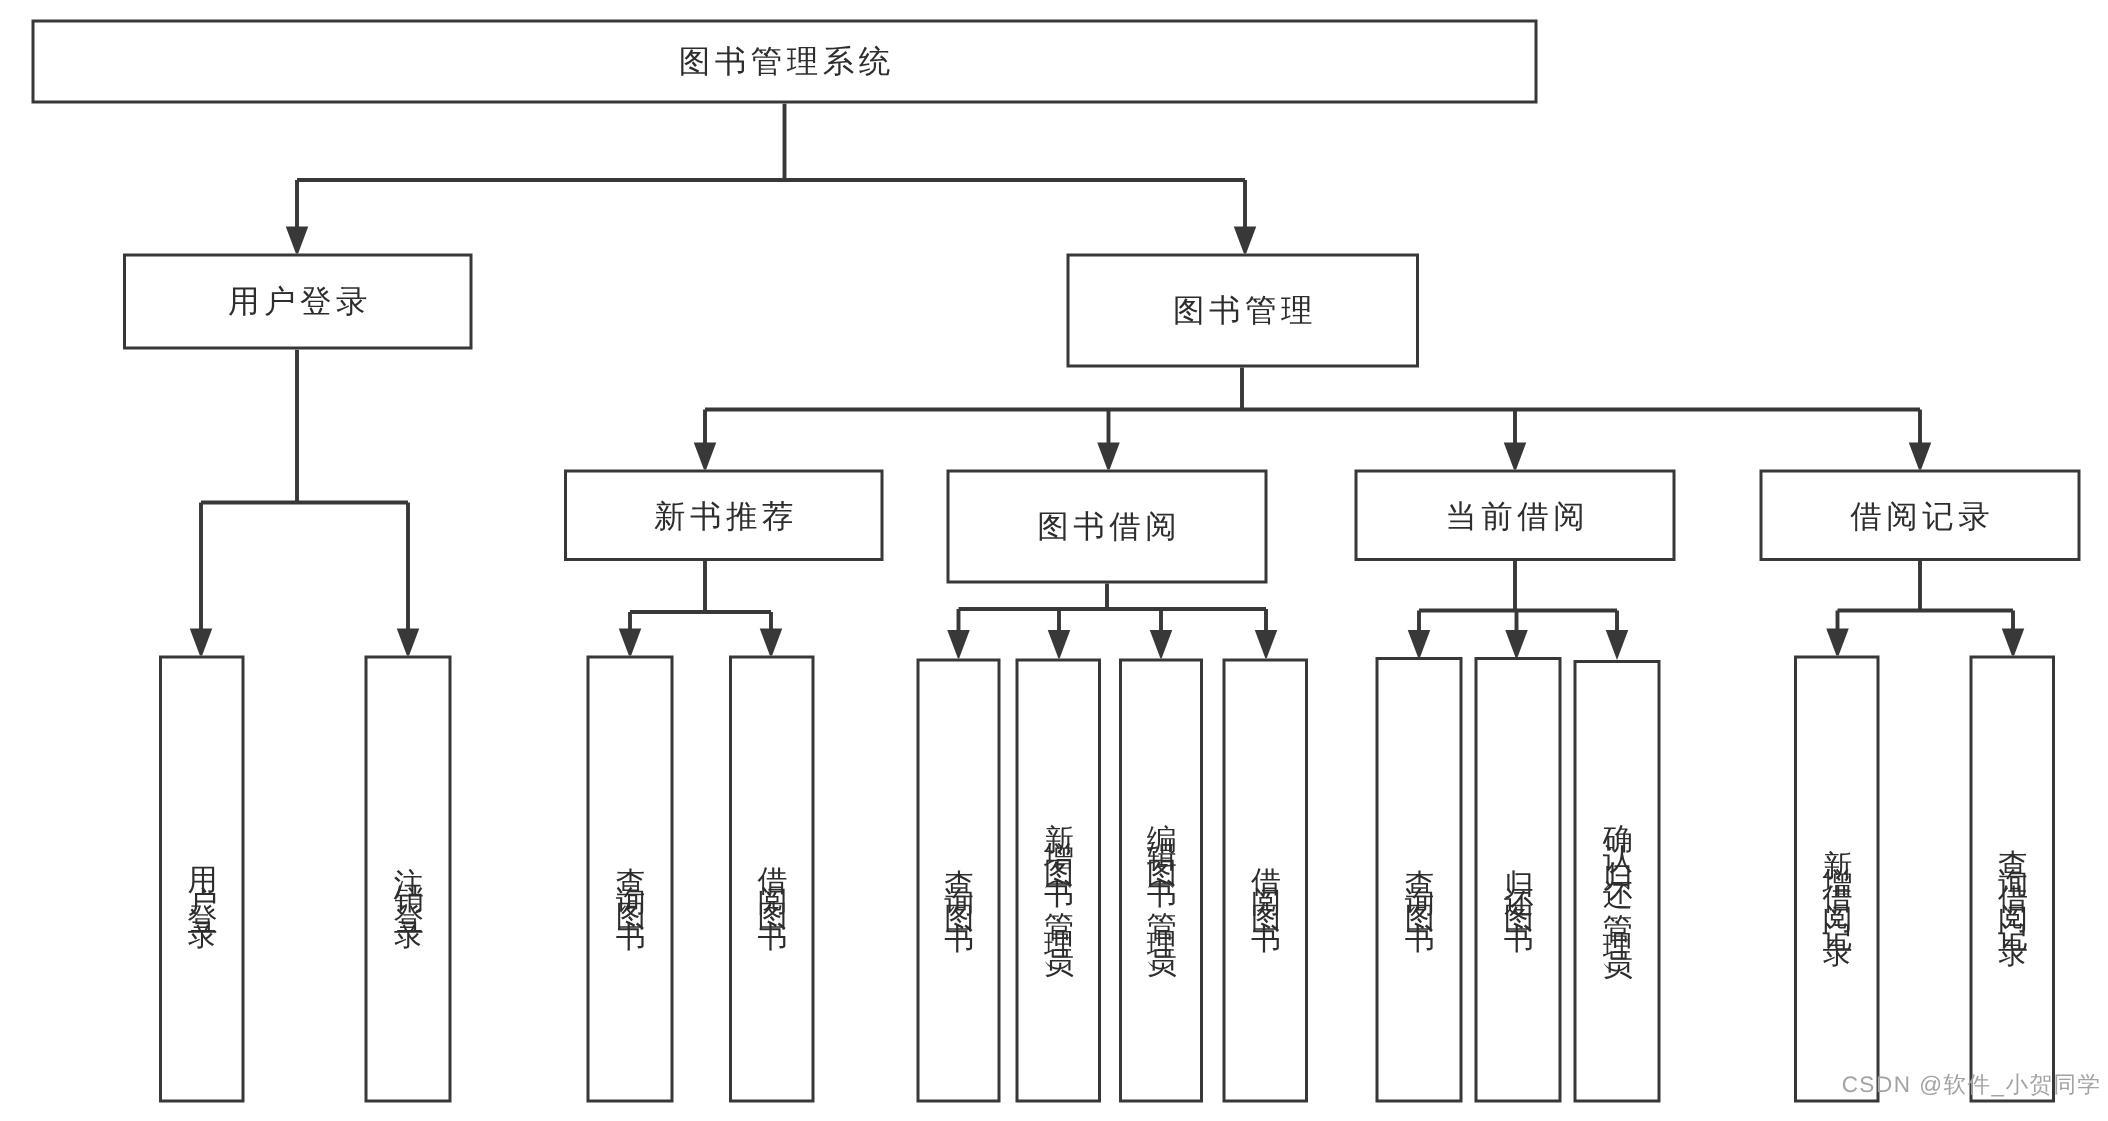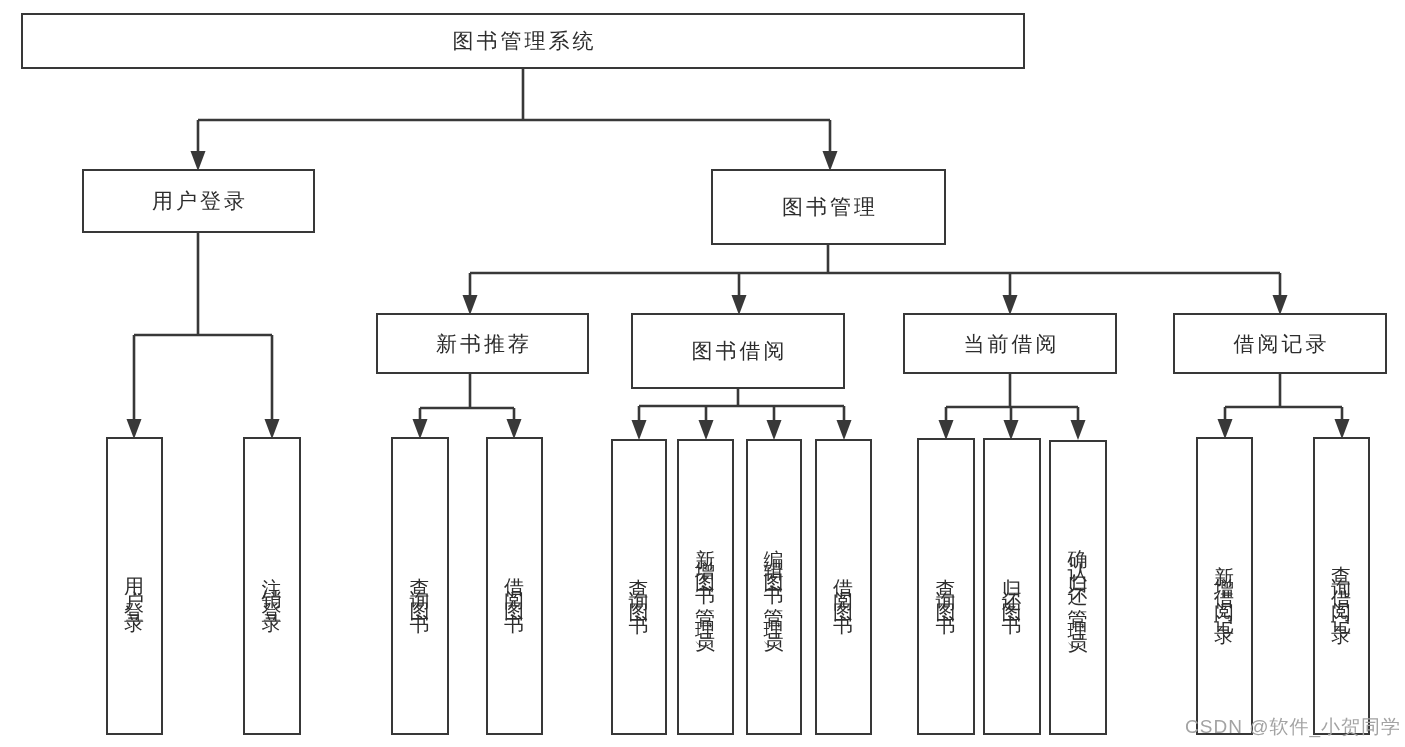--- a/index.html
+++ b/index.html
@@ -48,21 +48,21 @@
     text-orientation: mixed;
     font-size: 20px;
     letter-spacing: 12px;
     line-height: 1;
   }
   .watermark {
     position: absolute;
     right: 4px;
     top: 714px;
     z-index: 5;
-    font-size: 19px;
+    font-size: 15px;
     letter-spacing: 1px;
     color: #a3a3a3;
     white-space: nowrap;
   }
 </style>
 </head>
 <body>
 
 <div id="canvas">
 

